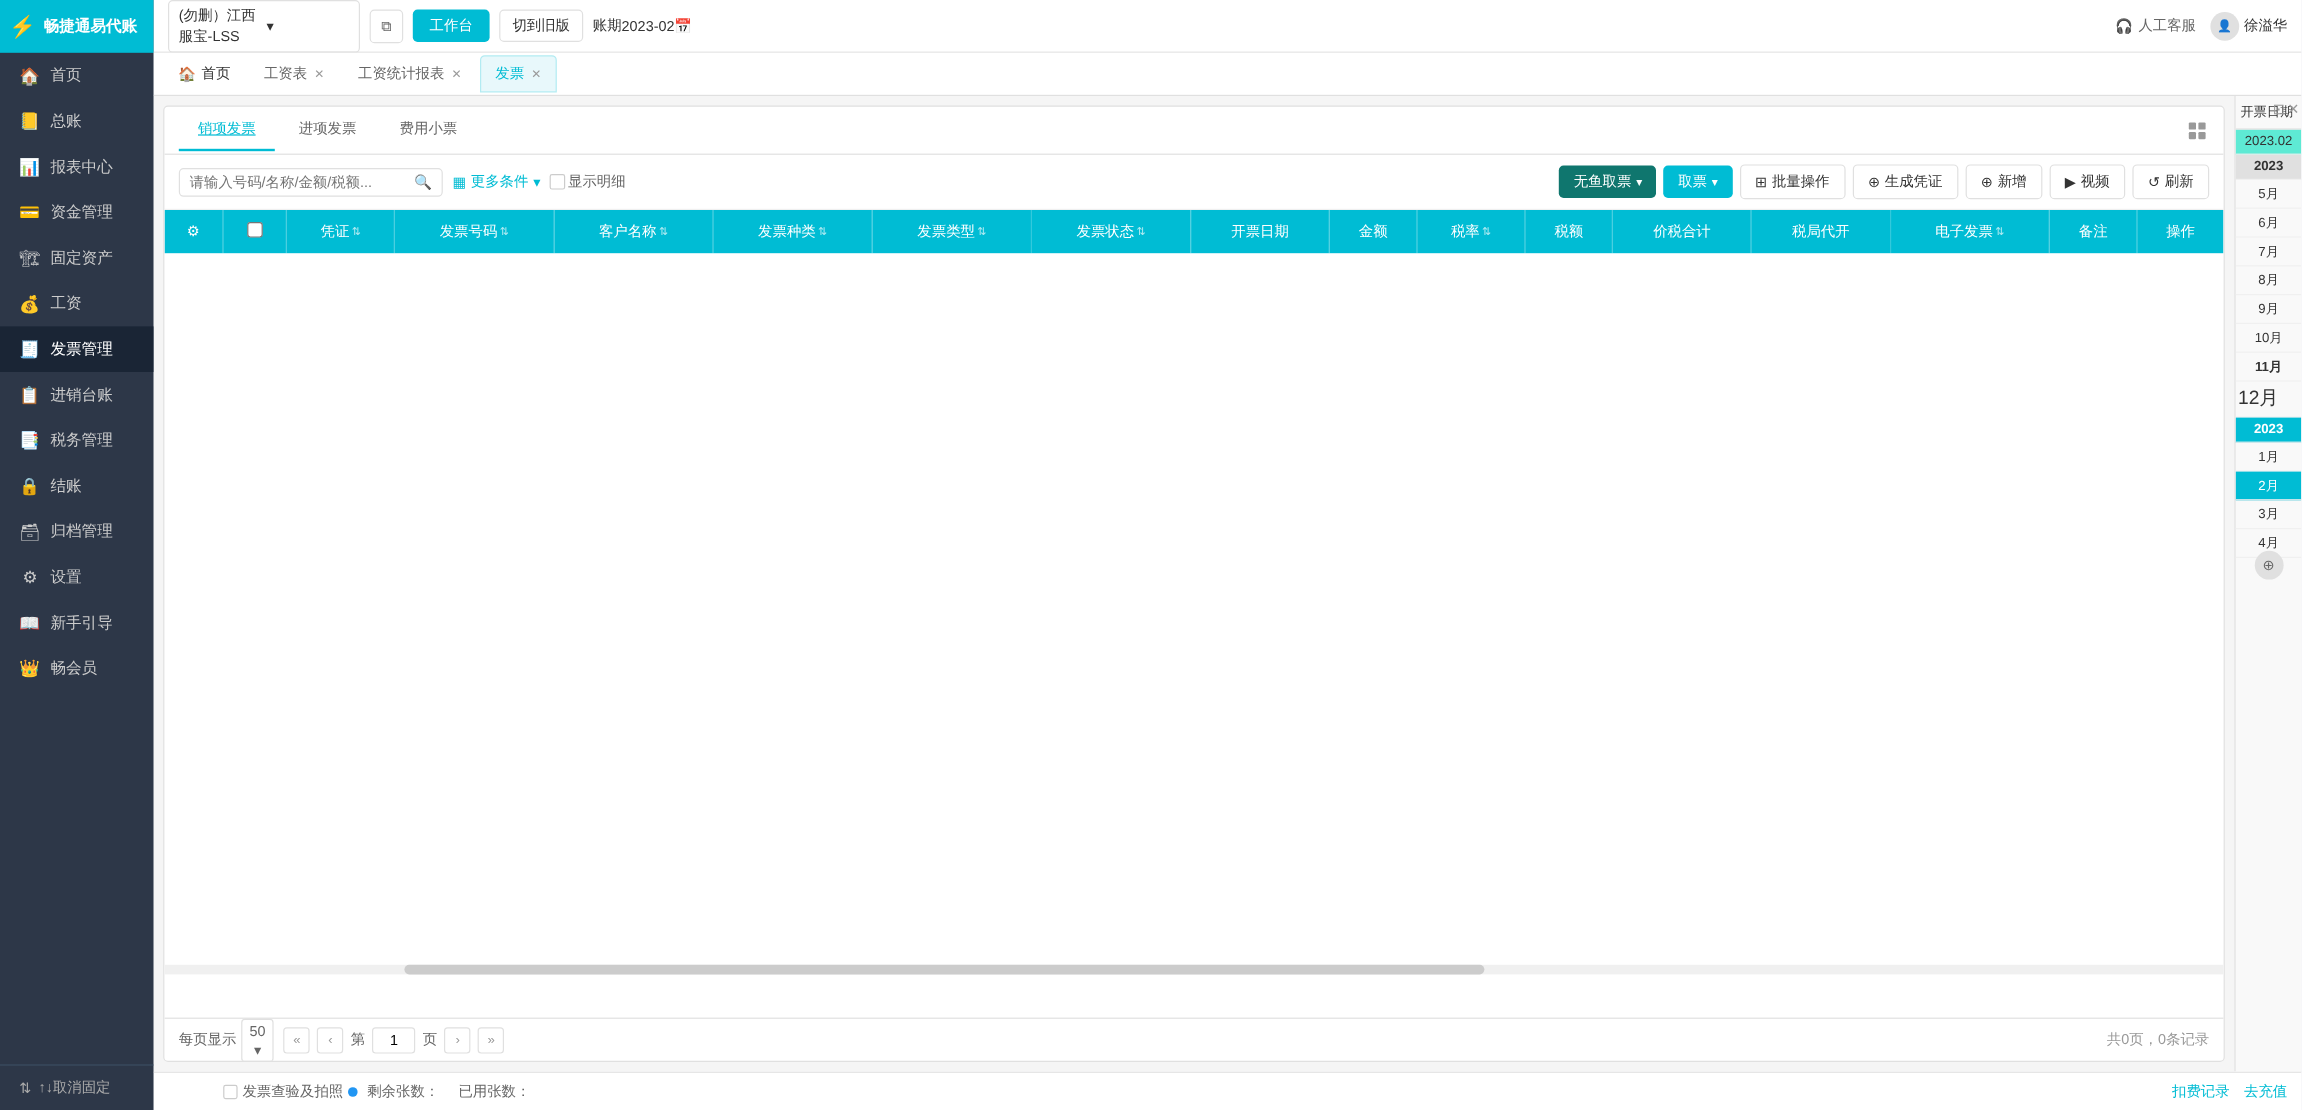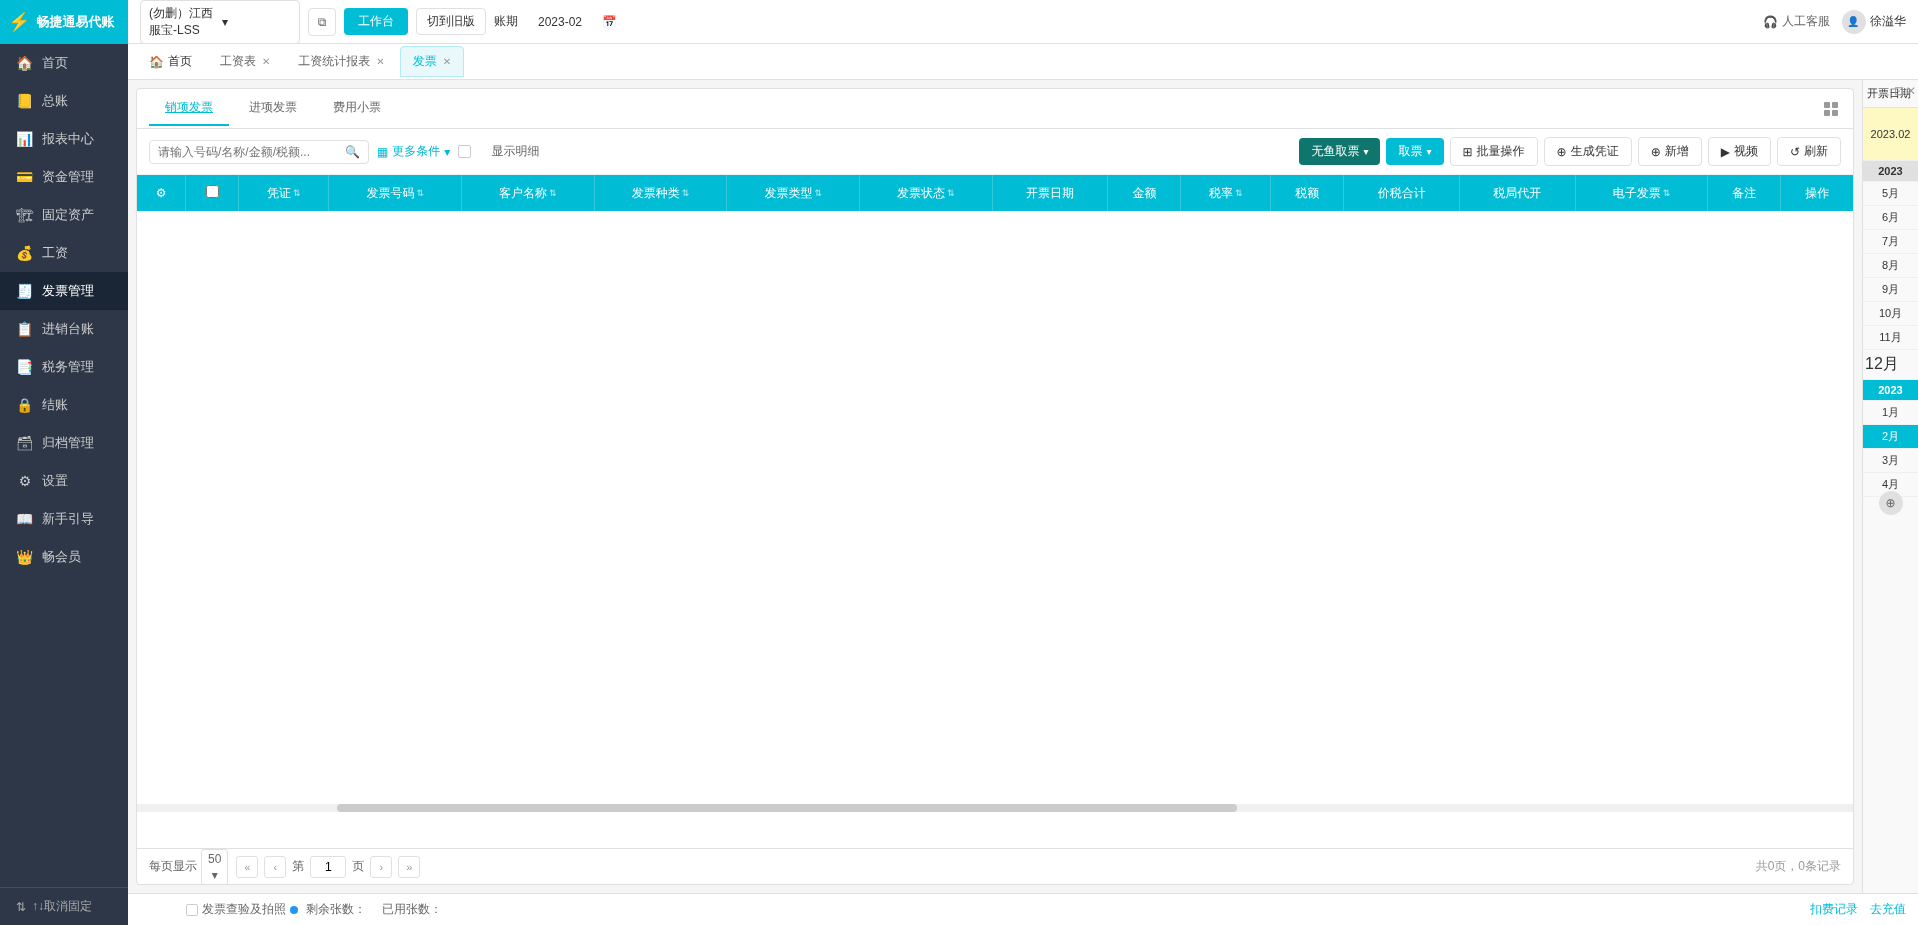--- a/index.html
+++ b/index.html
@@ -108,21 +108,21 @@
       cursor: pointer;
       font-size: 12px;
       color: #333;
       background: #fff;
     }
     .period-label {
       font-size: 12px;
       color: #333;
       display: flex;
       align-items: center;
-      gap: 20px;
+      gap: 0;
     }
     .topbar-right {
       margin-left: auto;
       display: flex;
       align-items: center;
       gap: 12px;
     }
     .user-service {
       display: flex; align-items: center; gap: 4px;
       color: #666; cursor: pointer; font-size: 12px;
@@ -234,21 +234,21 @@
       width: 220px;
     }
     .search-box input {
       border: none; outline: none; font-size: 12px; color: #999; flex: 1; background: transparent;
     }
     .filter-btn {
       display: flex; align-items: center; gap: 4px;
       color: #00bcd4; cursor: pointer; font-size: 12px;
     }
     .show-detail {
-      display: flex; align-items: center; gap: 20px;
+      display: flex; align-items: center; gap: 2px;
       color: #666; font-size: 12px;
     }
     .checkbox-square {
       width: 13px; height: 13px;
       border: 1px solid #ccc; border-radius: 2px;
       display: inline-block; cursor: pointer;
     }
 
     
     .toolbar-right {
@@ -750,30 +750,30 @@
       </div>
     </div>
 
     <div class="date-panel">
       <div style="width:100%; display:flex; align-items:center; justify-content:space-between; padding:6px 4px; border-bottom:1px solid #e0e0e0; position:relative;">
         <span style="font-size:11px; color:#333; font-weight:500;">开票日期</span>
         <span style="cursor:pointer; color:#999; font-size:12px; position:absolute; right:2px; top:4px;">✕</span>
         <span style="cursor:pointer; color:#999; font-size:12px; position:absolute; right:14px; top:4px;">⊡</span>
       </div>
 
-      <div class="date-year-item" style="background:#fef9c3; color:#333; font-size:11px; padding:20px 2px; text-align:center;">2023.02</div>
+      <div class="date-year-item" style="background:#5eead4; color:#333; font-size:11px; padding:4px 2px; text-align:center;">2023.02</div>
 
       <div class="date-year-item year-header" style="background:#e0e0e0; font-size:11px; text-align:center; padding:4px 2px;">2023</div>
       <div class="date-year-item" style="font-size:11px; text-align:center; padding:4px 2px;">5月</div>
       <div class="date-year-item" style="font-size:11px; text-align:center; padding:4px 2px;">6月</div>
       <div class="date-year-item" style="font-size:11px; text-align:center; padding:4px 2px;">7月</div>
       <div class="date-year-item" style="font-size:11px; text-align:center; padding:4px 2px;">8月</div>
       <div class="date-year-item" style="font-size:11px; text-align:center; padding:4px 2px;">9月</div>
       <div class="date-year-item" style="font-size:11px; text-align:center; padding:4px 2px;">10月</div>
-      <div class="date-year-item" style="font-size:11px; text-align:center; padding:4px 2px;">11月</div>
+      <div class="date-year-item" style="font-size:11px; text-align:center; padding:4px 2px;font-weight:bold;">11月</div>
       <div class="date-year-item" style="font-size:16px; text-align:left; padding:4px 2px;">12月</div>
 
       <div class="date-year-item current-year-header" style="font-size:11px; text-align:center; padding:4px 2px;">2023</div>
       <div class="date-year-item" style="font-size:11px; text-align:center; padding:4px 2px;">1月</div>
       <div class="date-year-item active-month" style="font-size:11px; text-align:center; padding:4px 2px; background:#00bcd4; color:#fff;">2月</div>
       <div class="date-year-item" style="font-size:11px; text-align:center; padding:4px 2px;">3月</div>
       <div class="date-year-item" style="font-size:11px; text-align:center; padding:4px 2px;">4月</div>
 
       <div class="panel-expand-btn" style="position:relative; margin-top:4px;">
         <span>⊕</span>

